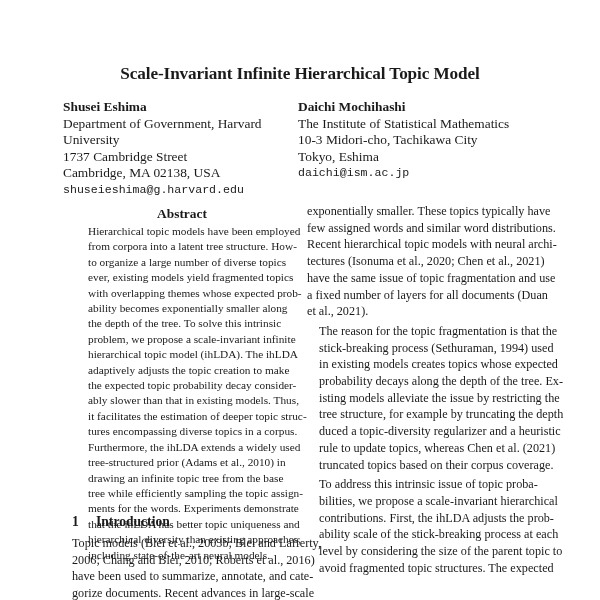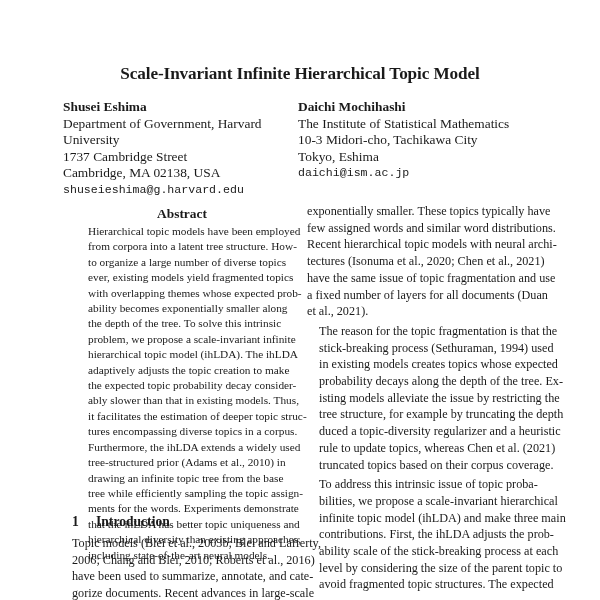--- a/index.html
+++ b/index.html
@@ -103,21 +103,20 @@
       <span class="line">probability decays along the depth of the tree. Ex-</span>
       <span class="line">isting models alleviate the issue by restricting the</span>
       <span class="line">tree structure, for example by truncating the depth</span>
       <span class="line">duced a topic-diversity regularizer and a heuristic</span>
       <span class="line">rule to update topics, whereas Chen et al. (2021)</span>
       <span class="line last">truncated topics based on their corpus coverage.</span>
     </p>
     <p class="indent">
       <span class="line">To address this intrinsic issue of topic proba-</span>
       <span class="line">bilities, we propose a scale-invariant hierarchical</span>
-      <span class="line">infinite topic model (ihLDA) and make three main</span>
       <span class="line">contributions. First, the ihLDA adjusts the prob-</span>
       <span class="line">ability scale of the stick-breaking process at each</span>
       <span class="line">level by considering the size of the parent topic to</span>
       <span class="line">avoid fragmented topic structures. The expected</span>
 
     </p>
   </div>
 
 </div>
 

